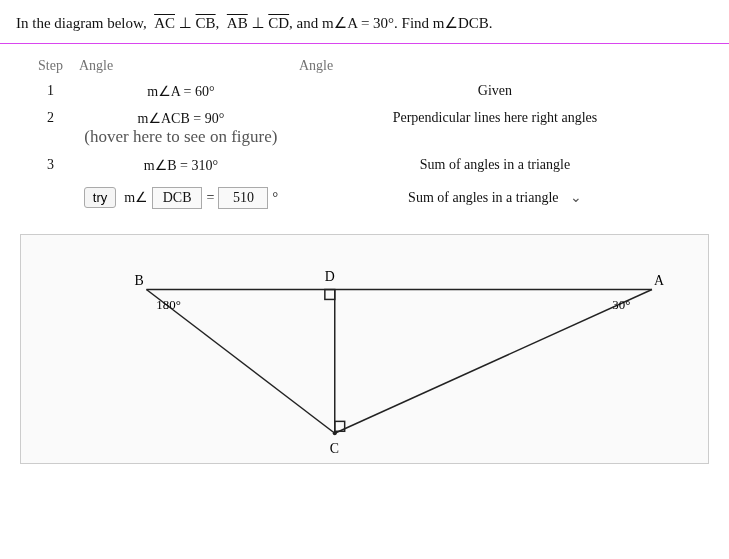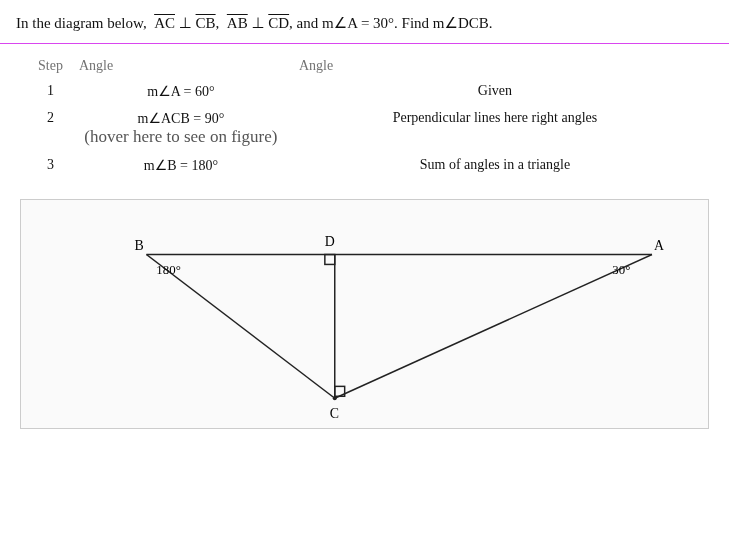--- a/index.html
+++ b/index.html
@@ -161,23 +161,40 @@
         <td class="step-num">2</td>
         <td class="angle-col">
           m∠ACB = 90°<br>
           <span class="hover-note">(hover here to see on figure)</span>
         </td>
         <td class="reason-col">Perpendicular lines here right angles</td>
       </tr>
       <tr>
         <td class="step-num">3</td>
         <td class="angle-col">
-          m∠B = 180°
+          m∠B = 310°
         </td>
         <td class="reason-col">Sum of angles in a triangle</td>
+      </tr>
+      <tr class="try-row">
+        <td class="step-num"></td>
+        <td class="angle-col">
+          <div class="angle-input-group">
+            <button class="try-btn">try</button>
+            <span>m∠</span>
+            <span class="angle-label-box">DCB</span>
+            <span class="equals-sign">=</span>
+            <span class="answer-box">510</span>
+            <span class="degree-sign">°</span>
+          </div>
+        </td>
+        <td class="reason-col">
+          <span>Sum of angles in a triangle</span>
+          <span style="margin-left:8px; font-size:14px; color:#555; cursor:pointer;">⌄</span>
+        </td>
       </tr>
     </tbody>
   </table>
 </div>
 
 <div class="diagram-section">
   <svg class="diagram-svg" viewBox="0 0 680 230" xmlns="http://www.w3.org/2000/svg">
 
     <line x1="120" y1="55" x2="630" y2="55" stroke="#222" stroke-width="1.5"></line>
 

